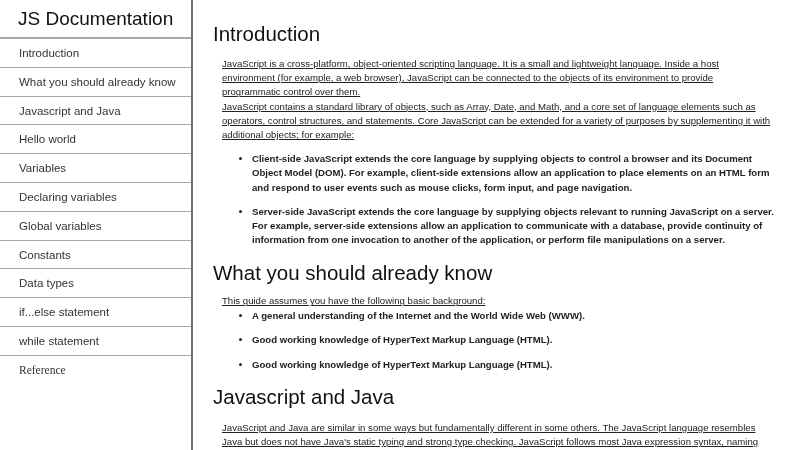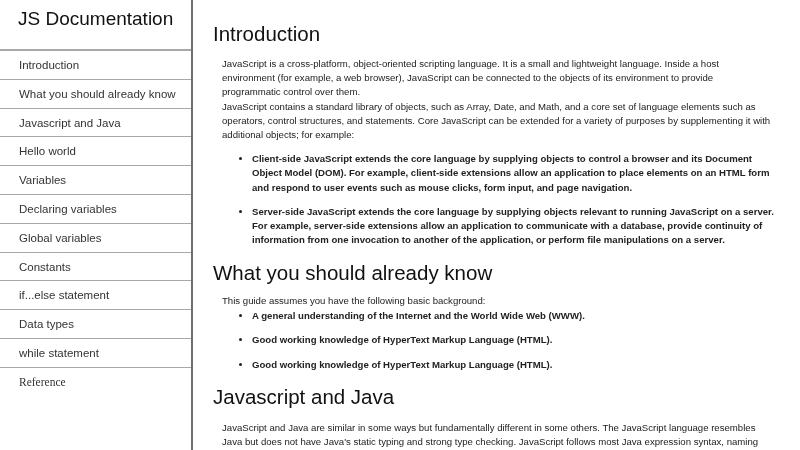--- a/index.html
+++ b/index.html
@@ -6,42 +6,42 @@
   body {
     width: 800px; height: 450px; overflow: hidden; background: #ffffff;
     font-family: "Liberation Sans", "DejaVu Sans", sans-serif; color: #111;
     position: relative;
   }
   #navbar {
     position: absolute; left: 0; top: 0; width: 191px; height: 450px;
     border-right: 2px solid #6e6e6e; background: #fff; overflow: hidden;
   }
   #navbar header {
-    height: 51px; line-height: 38px; padding-left: 18px;
+    height: 39px; line-height: 38px; padding-left: 18px;
     font-size: 19px; color: #111; border-bottom: 2px solid #a8a8a8;
     box-sizing: border-box;
   }
   #navbar ul { list-style: none; margin: 0; padding: 0; }
   #navbar li {
     height: 28.8px; line-height: 28px; padding-left: 19px;
     font-size: 11.5px; color: #333; border-bottom: 1px solid #a8a8a8;
     box-sizing: border-box; cursor: pointer; white-space: nowrap;
   }
   #navbar li:last-child { border-bottom: none; font-family: Liberation Serif, serif; }
   #main {
     position: absolute; left: 193px; top: 0; width: 607px; height: 450px;
     overflow: hidden; padding-left: 20px; box-sizing: border-box;
   }
   .section h2 {
     font-weight: normal; font-size: 20.5px; margin: 0; color: #111;
     height: 34px; line-height: 32px;
   }
   .section p {
     font-size: 9.6px; line-height: 14.2px; margin: 0; padding-left: 9px;
-    color: #222; padding-right: 28px;
+    color: #222; padding-right: 28px; text-decoration: underline;
   }
   .section ul { margin: 0; padding-left: 39px; padding-right: 16px; }
   .section li {
     font-size: 9.6px; line-height: 14.2px; color: #222; font-weight: bold;
   }
   #introduction { padding-top: 18px; }
   #introduction p.first { margin-top: 5px; }
   #introduction ul { margin-top: 10px; }
   #introduction li { margin-bottom: 10px; }
   #what_you_should_already_know p { margin-top: 3px; }
@@ -57,22 +57,22 @@
   <header>JS Documentation</header>
   <ul>
     <li>Introduction</li>
     <li>What you should already know</li>
     <li>Javascript and Java</li>
     <li>Hello world</li>
     <li>Variables</li>
     <li>Declaring variables</li>
     <li>Global variables</li>
     <li>Constants</li>
+    <li>Data types</li>
     <li>if...else statement</li>
-    <li>Data types</li>
     <li>while statement</li>
     <li>Reference</li>
   </ul>
 </nav>
 
 <main id="main">
   <section class="section" id="introduction">
     <h2>Introduction</h2>
     <p class="first">JavaScript is a cross-platform, object-oriented scripting language. It is a small and lightweight language. Inside a host environment (for example, a web browser), JavaScript can be connected to the objects of its environment to provide programmatic control over them.</p>
     <p>JavaScript contains a standard library of objects, such as Array, Date, and Math, and a core set of language elements such as operators, control structures, and statements. Core JavaScript can be extended for a variety of purposes by supplementing it with additional objects; for example:</p>

